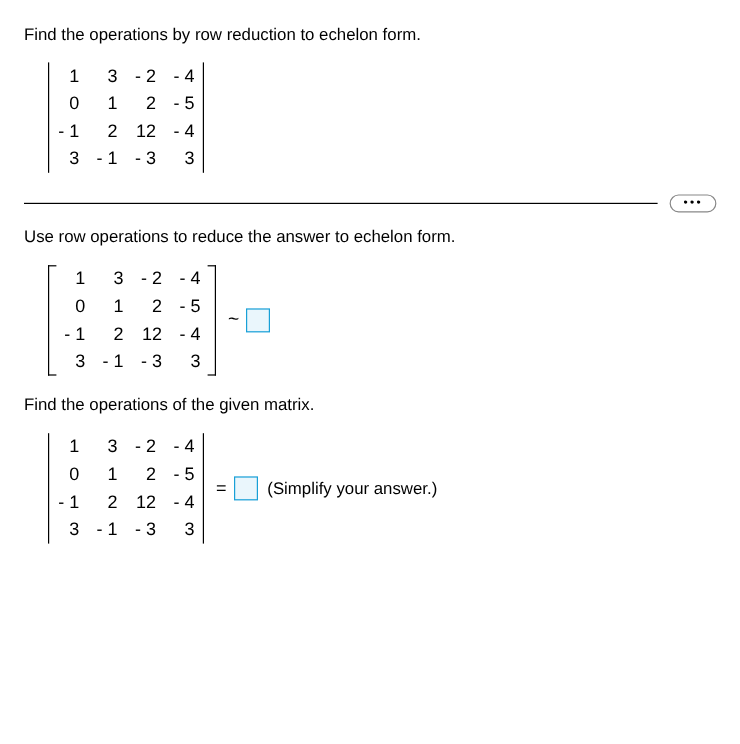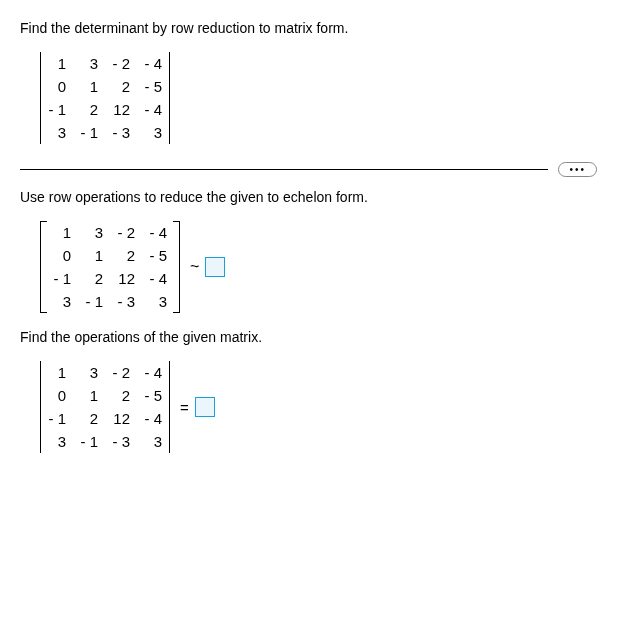--- a/index.html
+++ b/index.html
@@ -79,21 +79,21 @@
   border: 1px solid #18a0d7;
   background: #eaf6fc;
   vertical-align: middle;
 }
 .eq { margin: 0 6px; font-size:15px; }
 p.instr { margin: 10px 0; }
 </style>
 </head>
 <body>
 
-<p class="instr">Find the determinant by row reduction to matrix form.</p>
+<p class="instr">Find the operations by row reduction to echelon form.</p>
 
 <div class="row-line">
   <div class="matrix det">
     <table>
       <tbody>
           <tr>
             <td>1</td>
             <td>3</td>
             <td>- 2</td>
             <td>- 4</td>
@@ -119,21 +119,21 @@
     </tbody>
       </table>
   </div>
 </div>
 
 <div class="hr-wrap">
   <div class="hr-line"></div>
   <div class="ellipsis-btn">•••</div>
 </div>
 
-<p class="instr">Use row operations to reduce the given to echelon form.</p>
+<p class="instr">Use row operations to reduce the answer to echelon form.</p>
 
 <div class="row-line">
   <div class="matrix bracket">
     <table>
       <tbody>
           <tr>
             <td>1</td>
             <td>3</td>
             <td>- 2</td>
             <td>- 4</td>
@@ -191,13 +191,14 @@
             <td>3</td>
             <td>- 1</td>
             <td>- 3</td>
             <td>3</td>
           </tr>
     </tbody>
       </table>
   </div>
   <span class="eq">=</span>
   <span class="answer-box"></span>
+  <span style="margin-left:8px">(Simplify your answer.)</span>
 </div>
 
 </body></html>

